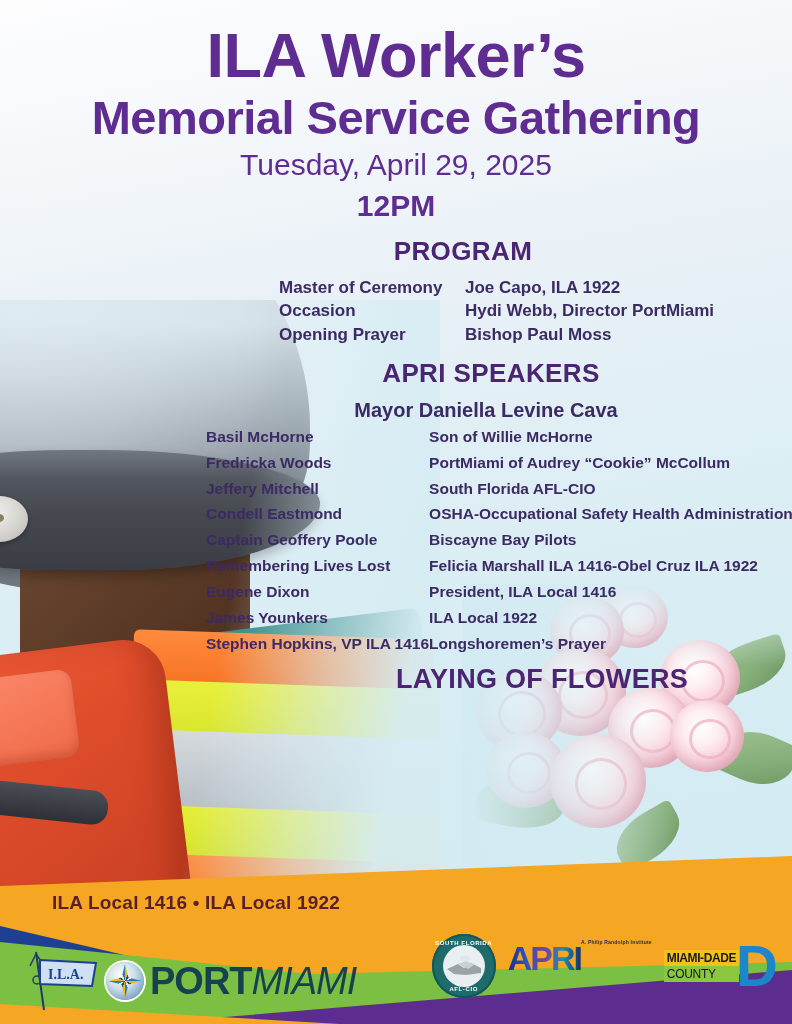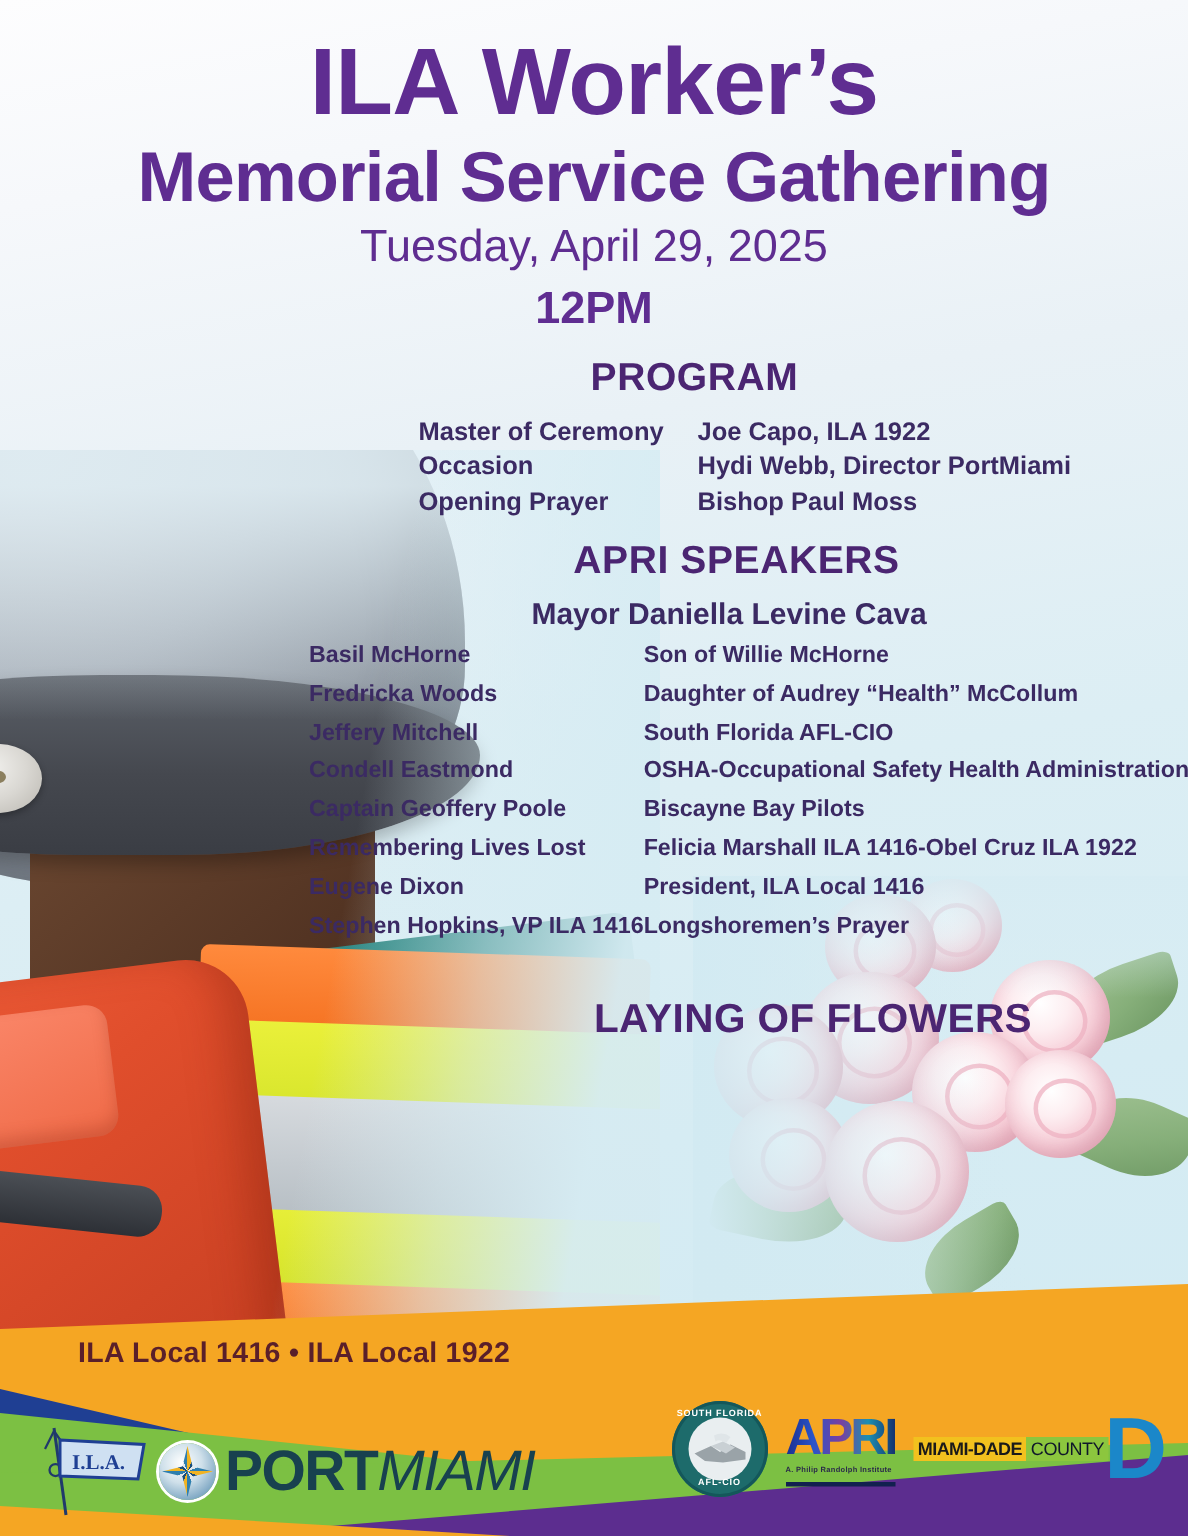--- a/index.html
+++ b/index.html
@@ -394,21 +394,21 @@
     font-weight: bold;
     letter-spacing: .6px;
   }
   .seal-top { top: 6px; }
   .seal-bot { bottom: 6px; }
 
   .apri-logo {
     position: relative;
     height: 50px;
     display: flex;
-    flex-direction: column;
+    flex-direction: row;
     justify-content: space-between;
   }
   .apri-word {
     font-size: 34px;
     font-weight: bold;
     letter-spacing: -2px;
     line-height: 1;
     background: linear-gradient(90deg,#1a2f8f 0%, #2a54c9 25%, #7a3fa0 50%, #1c8fb0 75%, #16306e 100%);
     -webkit-background-clip: text;
     background-clip: text;
@@ -427,21 +427,21 @@
     margin-top: 1px;
   }
 
   .md-logo {
     display: flex;
     align-items: center;
     height: 52px;
   }
   .md-words {
     display: flex;
-    flex-direction: row;
+    flex-direction: column;
     line-height: 1;
   }
   .md-top {
     background: #f2c11e;
     color: #1a1a1a;
     font-size: 12px;
     font-weight: bold;
     padding: 2px 3px;
     letter-spacing: -.4px;
   }
@@ -570,41 +570,45 @@
     <div class="mayor">Mayor Daniella Levine Cava</div>
 
     <table class="speaker-table">
       <tbody>
         <tr>
           <td class="name">Basil McHorne</td>
           <td class="detail">Son of Willie McHorne</td>
         </tr>
         <tr>
           <td class="name">Fredricka Woods</td>
-          <td class="detail">Daughter of Audrey “Health” McCollum</td>
+          <td class="detail">PortMiami of Audrey “Cookie” McCollum</td>
         </tr>
         <tr>
           <td class="name">Jeffery Mitchell</td>
           <td class="detail">South Florida AFL-CIO</td>
         </tr>
         <tr>
           <td class="name">Condell Eastmond</td>
           <td class="detail">OSHA-Occupational Safety Health Administration</td>
         </tr>
         <tr>
           <td class="name">Captain Geoffery Poole</td>
           <td class="detail">Biscayne Bay Pilots</td>
         </tr>
         <tr>
           <td class="name">Remembering Lives Lost</td>
           <td class="detail">Felicia Marshall ILA 1416-Obel Cruz ILA 1922</td>
         </tr>
         <tr>
           <td class="name">Eugene Dixon</td>
           <td class="detail">President, ILA Local 1416</td>
+        </tr>
+        <tr>
+          <td class="name">James Younkers</td>
+          <td class="detail">ILA Local 1922</td>
         </tr>
         <tr>
           <td class="name">Stephen Hopkins, VP ILA 1416</td>
           <td class="detail">Longshoremen’s Prayer</td>
         </tr>
       </tbody>
     </table>
 
     <div class="hdr-flowers">LAYING OF FLOWERS</div>
   </div>

